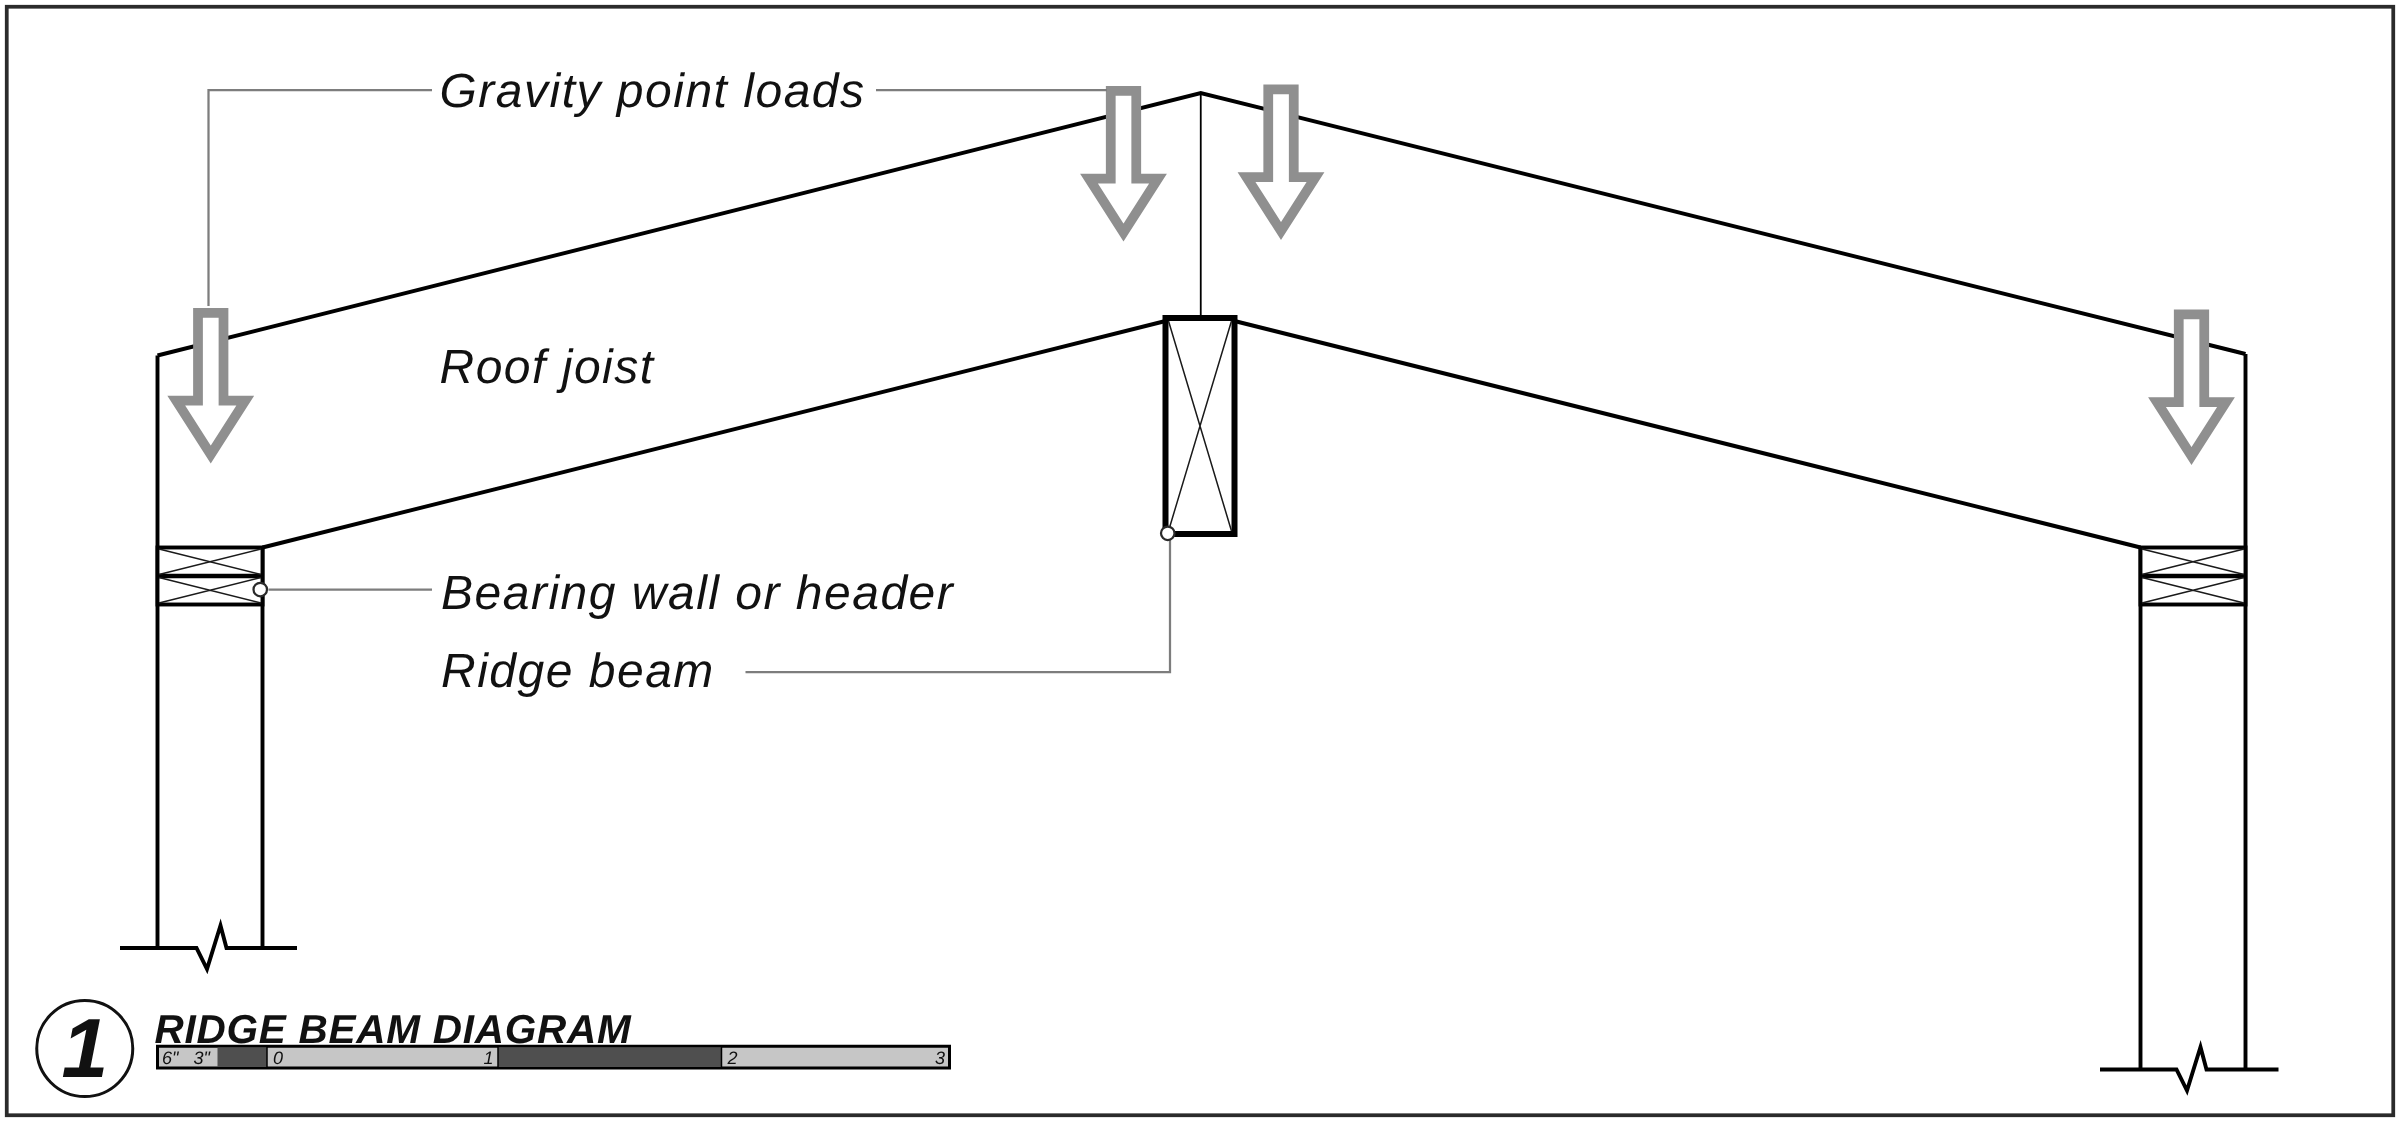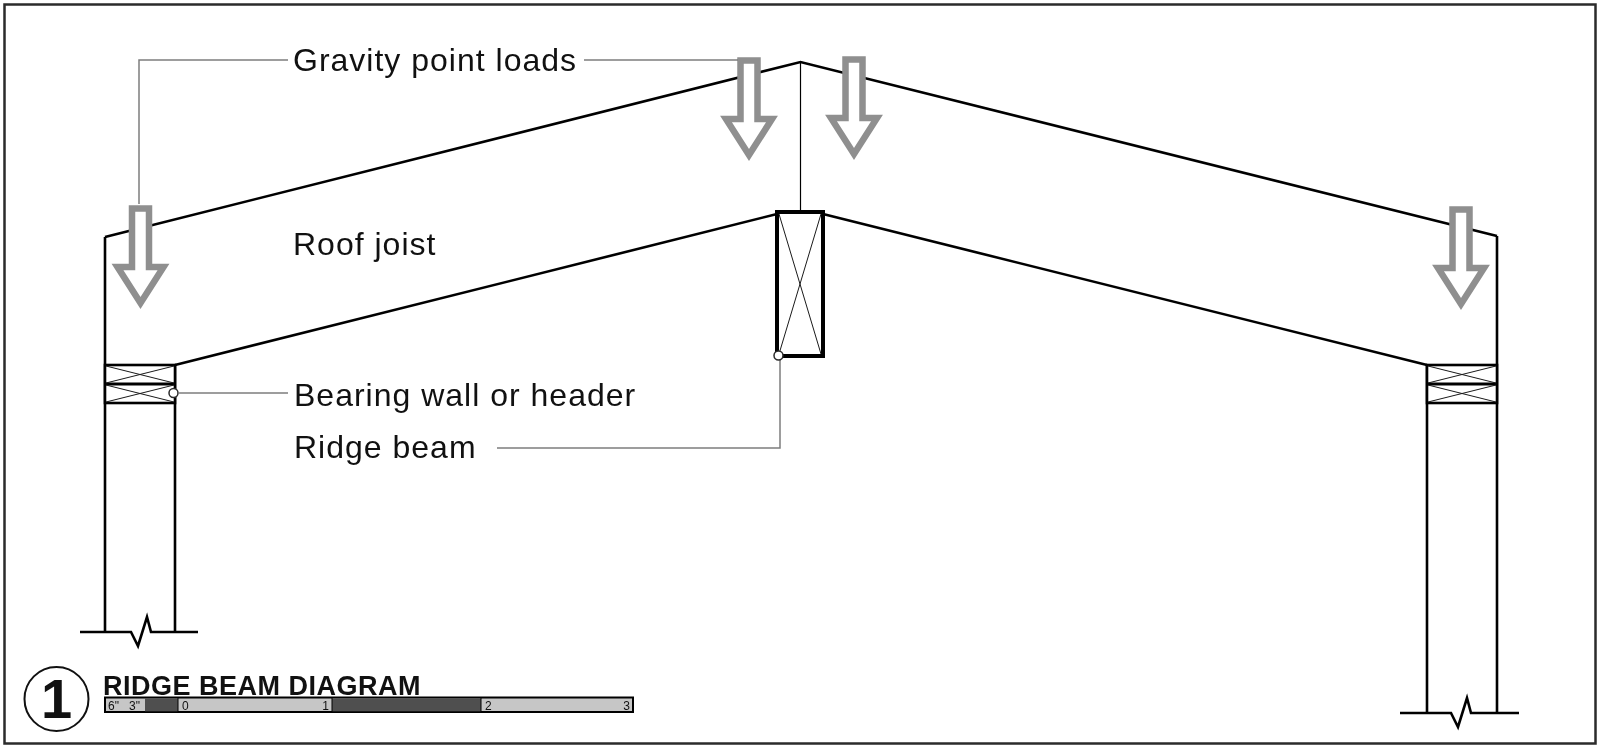--- a/index.html
+++ b/index.html
@@ -4,21 +4,21 @@
 <style>
   html, body {
     margin: 0;
     padding: 0;
     background: #ffffff;
     width: 1600px;
     height: 755px;
     overflow: hidden;
     font-family: "Liberation Sans", sans-serif;
   }
-  #stage { position: relative; width: 1600px; height: 755px; }
+  #stage { position: relative; width: 1600px; height: 755px; font-style: italic; }
   svg { display: block; }
 
   .outline     { stroke: #000000; stroke-width: 2.6; fill: none; }
   .thinline    { stroke: #000000; stroke-width: 1.2; fill: none; }
   .hatch       { stroke: #1a1a1a; stroke-width: 1;   fill: none; }
   .leader      { stroke: #7d7d7d; stroke-width: 1.5; fill: none; }
   .load-arrow  { fill: #ffffff; stroke: #8f8f8f; stroke-width: 6.5; stroke-linejoin: miter; }
   .attach-node { fill: #ffffff; stroke: #2a2a2a; stroke-width: 1.5; }
 
   .callout-text {

